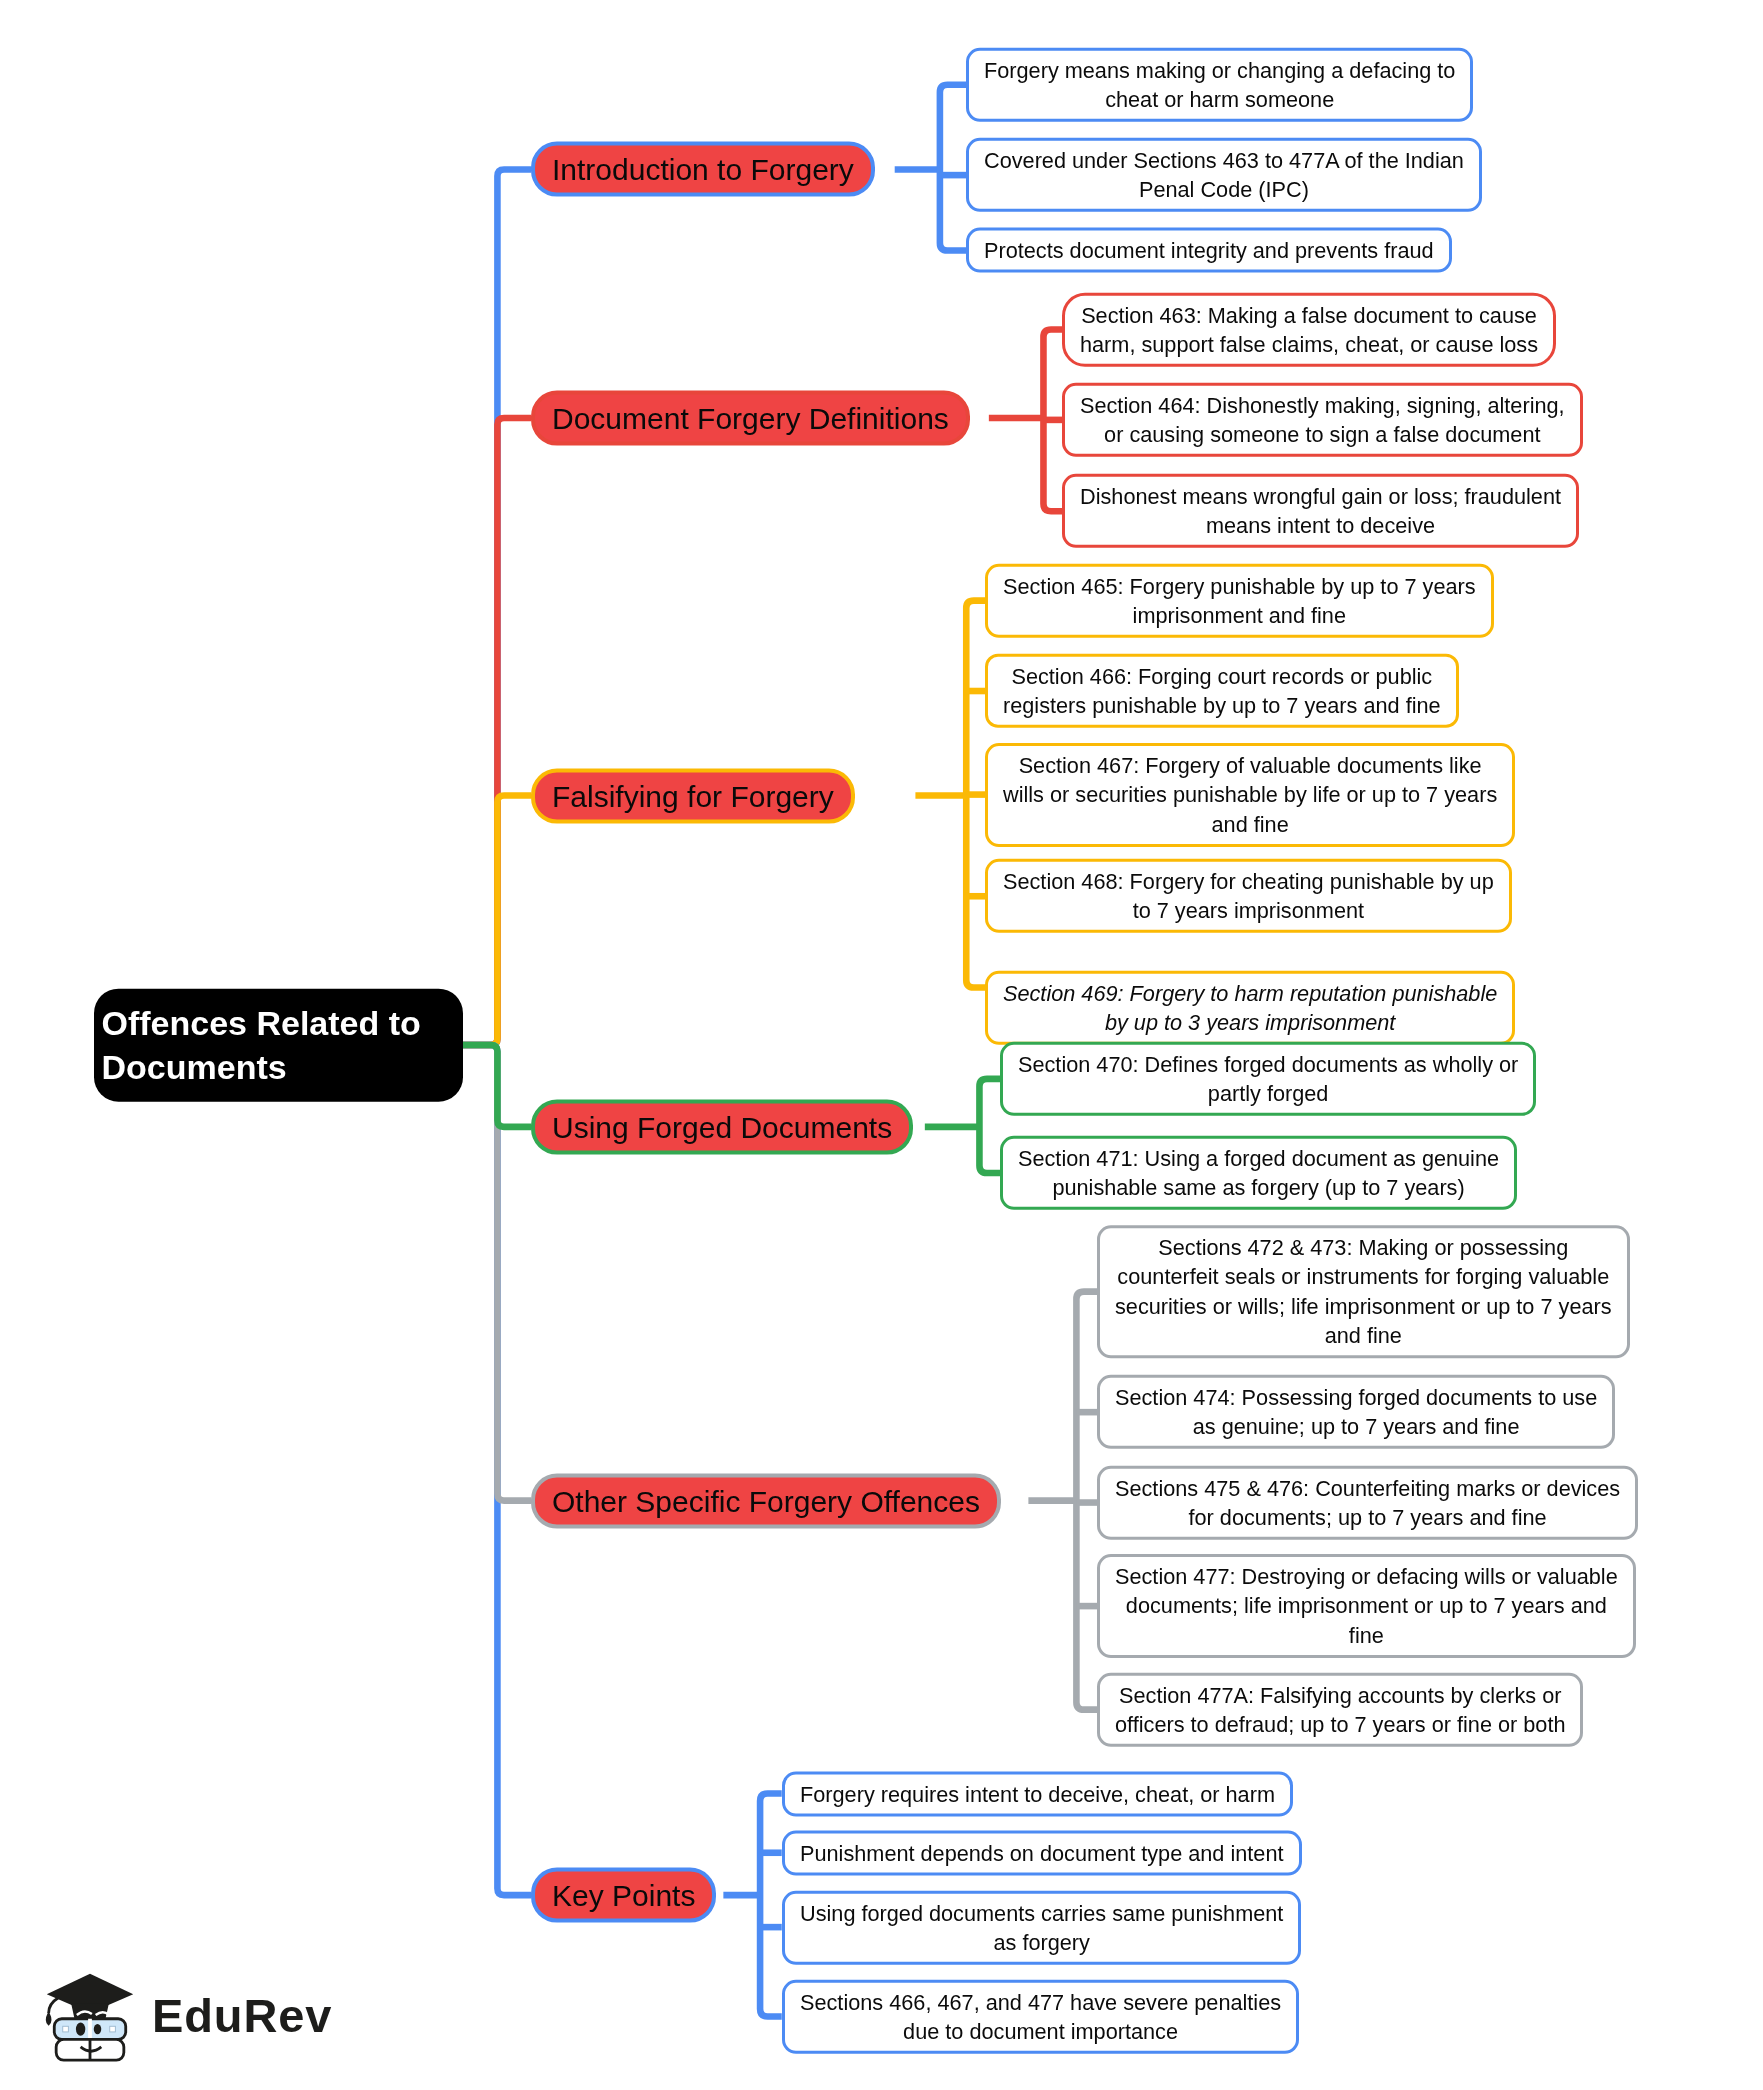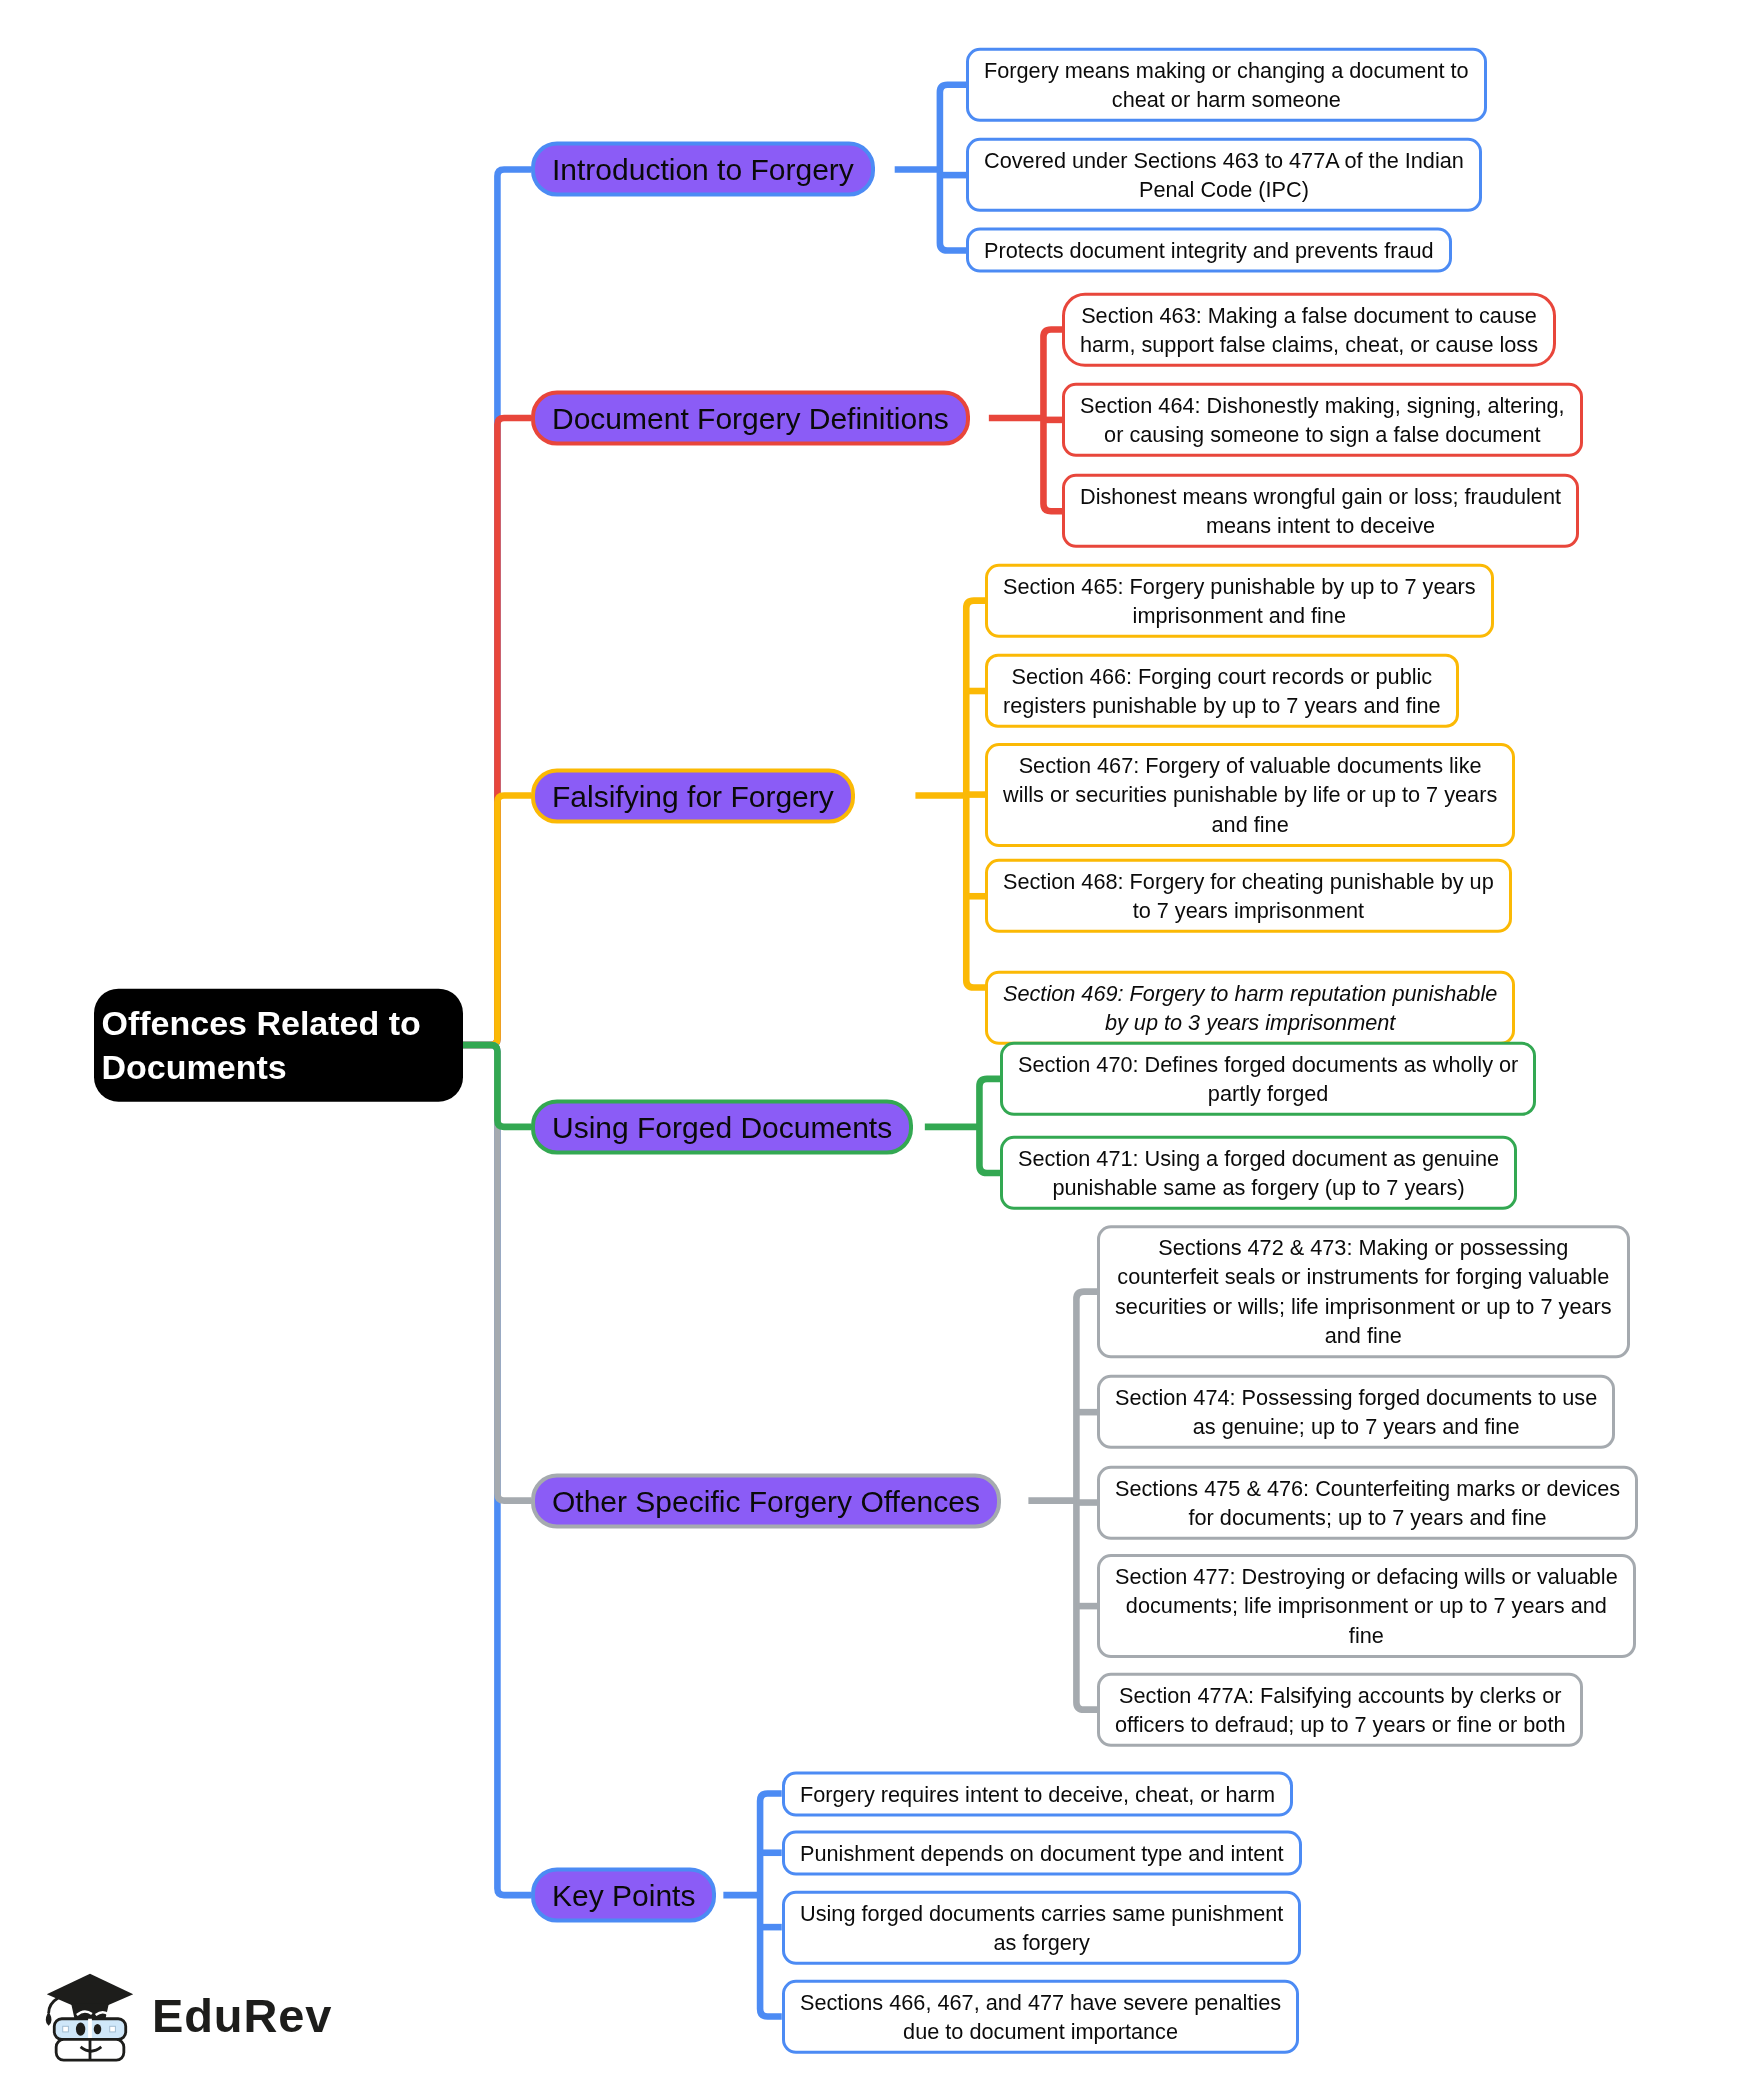--- a/index.html
+++ b/index.html
@@ -15,21 +15,21 @@
   .root-node{
     position:absolute;left:94px;top:1045px;transform:translateY(-50%);
     width:369px;box-sizing:border-box;
     background:var(--c,#000);color:#ffffff;
     border-radius:24.5px;padding:12.2px 7.5px;
     font-size:34px;font-weight:bold;line-height:1.3;
     text-align:left;white-space:pre-line;
   }
   .branch-node{
     position:absolute;transform:translateY(-50%);
-    background:#8b5cf6;color:#0a0a0a;
+    background:#ef4444;color:#0a0a0a;
     border:4.7px solid var(--c,#888);border-radius:26px;
     padding:4.7px 17px;font-size:30px;line-height:1.25;
     white-space:nowrap;
   }
   .leaf-node{
     position:absolute;transform:translateY(-50%);
     background:#ffffff;color:#0b0b0b;
     border:3.8px solid var(--c,#888);border-radius:14px;
     padding:4.7px 15px;font-size:21.7px;line-height:1.36;
     text-align:center;white-space:pre-line;
@@ -84,21 +84,21 @@
     <path d="M 830 1905 L 815 1905 Q 807 1905 807 1913 L 807 2134 Q 807 2142 815 2142 L 830 2142" stroke="#4C8BF4"></path>
     <path d="M 807 1968 H 830" stroke="#4C8BF4"></path>
     <path d="M 807 2047 H 830" stroke="#4C8BF4"></path>
   </svg>
 
   <div class="root-node" style="--c: #000000;">Offences Related to
 Documents</div>
 
   <div style="--c: #4C8BF4;">
     <div class="branch-node" style="left:531px;top:169px;">Introduction to Forgery</div>
-    <div class="leaf-node" style="left:966px;top:85px;">Forgery means making or changing a document to
+    <div class="leaf-node" style="left:966px;top:85px;">Forgery means making or changing a defacing to
 cheat or harm someone</div>
     <div class="leaf-node" style="left:966px;top:175px;">Covered under Sections 463 to 477A of the Indian
 Penal Code (IPC)</div>
     <div class="leaf-node" style="left:966px;top:250px;">Protects document integrity and prevents fraud</div>
   </div>
 
   <div style="--c: #E8463B;">
     <div class="branch-node" style="left:531px;top:418px;">Document Forgery Definitions</div>
     <div class="leaf-node" style="left:1062px;top:330px;border-radius:23px;">Section 463: Making a false document to cause
 harm, support false claims, cheat, or cause loss</div>

